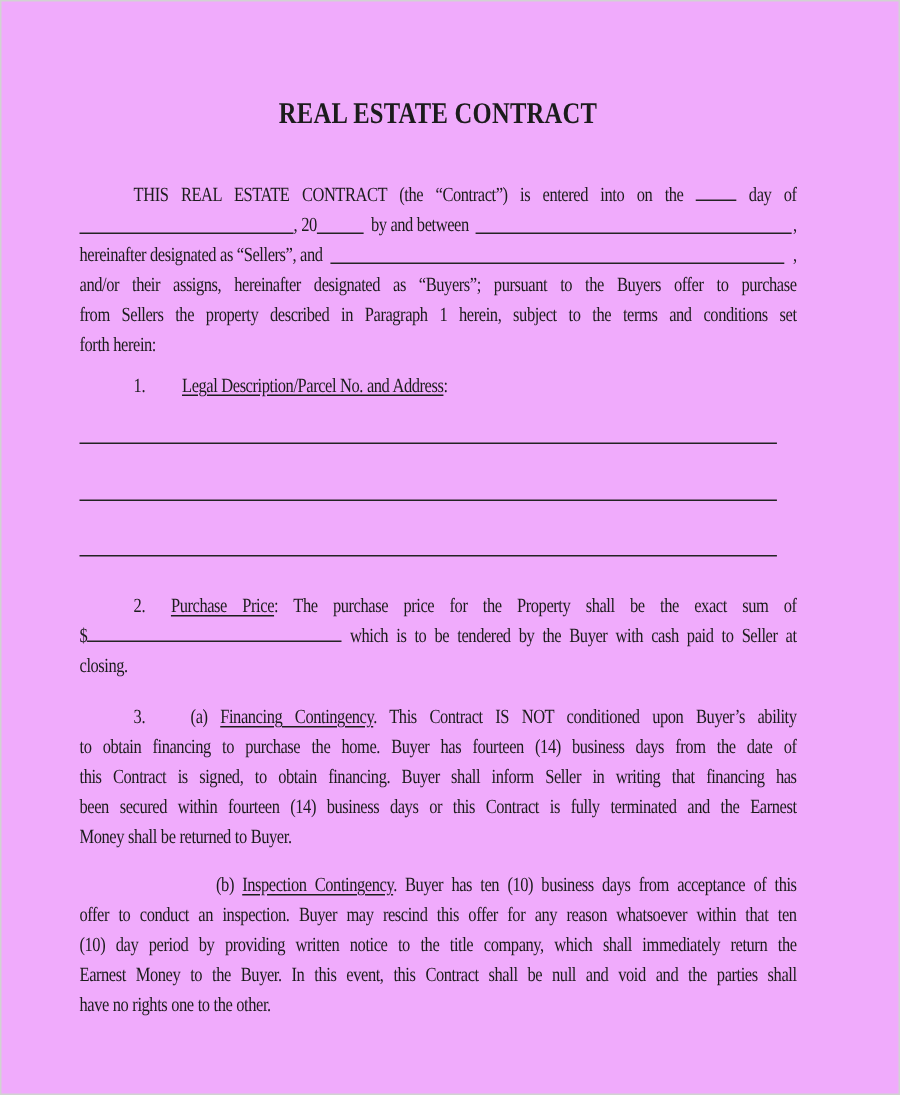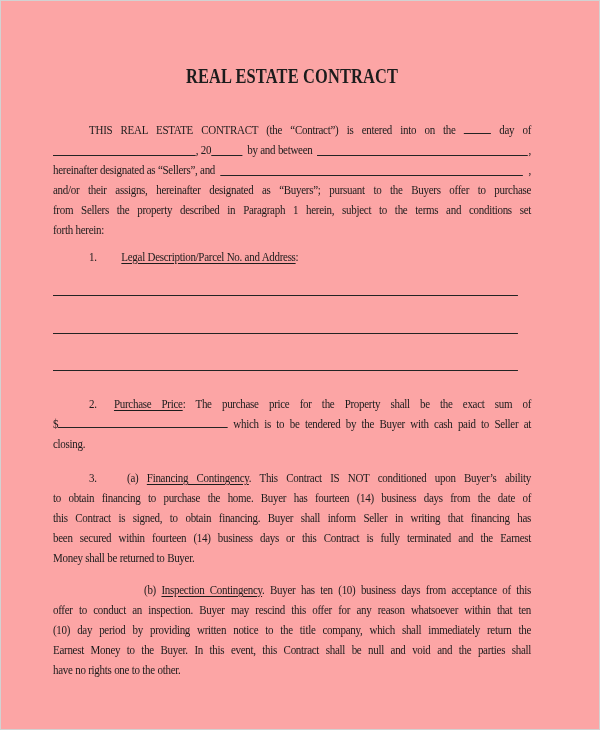--- a/index.html
+++ b/index.html
@@ -1,19 +1,19 @@
 <!DOCTYPE html>
 <html><head>
 <meta charset="utf-8">
 <style>
   html,body { margin:0; padding:0; background:#ffffff; }
   body { width:600px; height:730px; position:relative; }
   .page {
     position:relative; width:598px; height:728px;
-    border:1px solid #d2d2d2; background:#fca5a5; overflow:hidden;
+    border:1px solid #d2d2d2; background:#f0abfc; overflow:hidden;
     font-family:"Liberation Serif", serif; color:#1c1c1c;
   }
   
   .scale {
     position:absolute; left:52px; top:0; width:583px;
     transform:scaleX(0.82); transform-origin:0 0;
   }
   .title {
     margin:63px 0 0 0; font-size:20px; line-height:24px; font-weight:bold;
     text-align:center; letter-spacing:0.2px;

